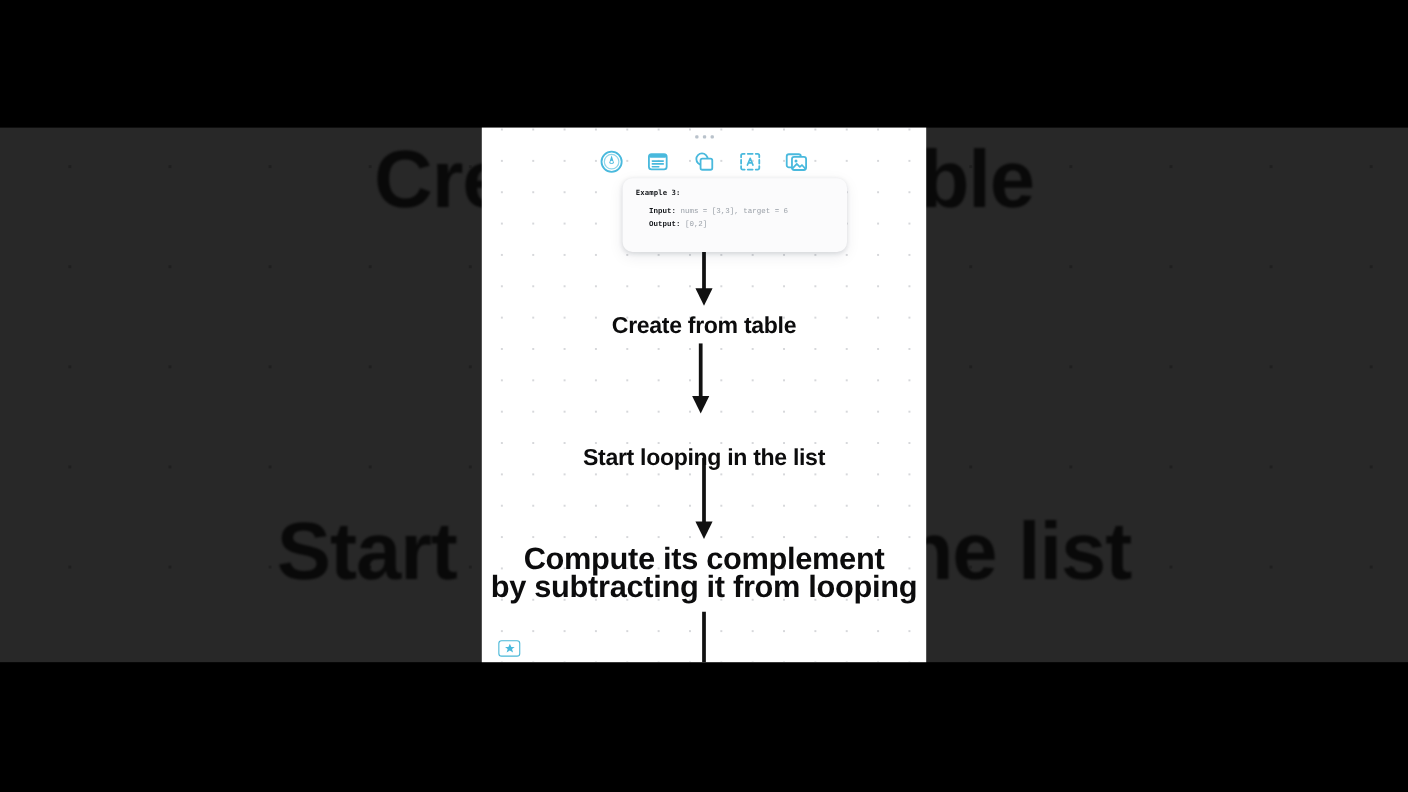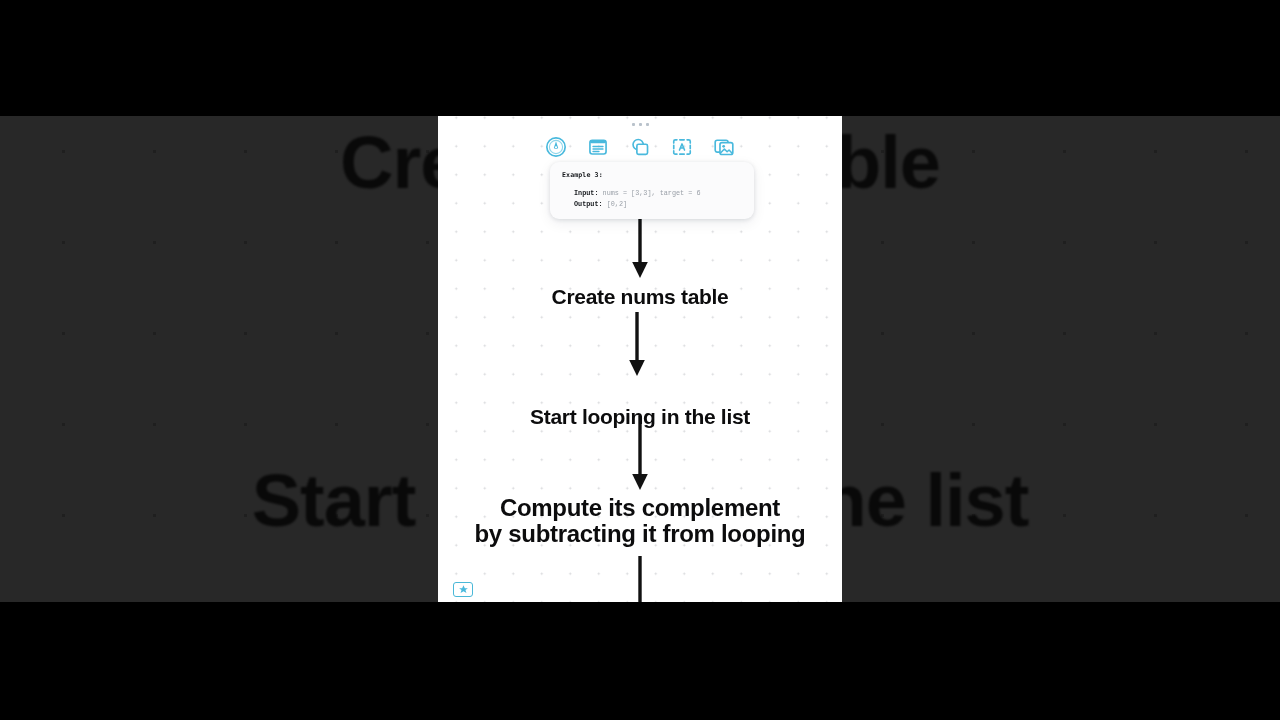--- a/index.html
+++ b/index.html
@@ -72,26 +72,26 @@
   .tb-btn {
     width:22px; height:22px;
     display:flex; align-items:center; justify-content:center;
     cursor:pointer;
   }
   .tb-btn svg { display:block; }
 
   
   .code-card {
     position:absolute;
-    left:112px; top:46px;
+    left:128px; top:46px;
     width:204px;
     background:#fbfbfc;
     border-radius:9px;
     box-shadow: 0 1px 4px rgba(20,30,50,0.13), 0 4px 14px rgba(20,30,50,0.07);
-    padding:9px 11px 9px 12px;
+    padding:9px 11px 19px 12px;
     z-index:11;
   }
   .code-title {
     font-family:"DejaVu Sans Mono","Liberation Mono",monospace;
     font-size:6.6px; font-weight:700; color:#15181c; letter-spacing:0.1px;
     margin-bottom:9px;
   }
   .code-line {
     font-family:Liberation Mono, monospace;
     font-size:6.8px; line-height:11px; white-space:pre; padding-left:12px;
@@ -100,21 +100,21 @@
   .code-line span { color:#9aa0a8; font-weight:400; }
 
   
   .node {
     position:absolute; left:0; right:0; text-align:center;
     color:#0c0c0d; font-weight:700; letter-spacing:-0.3px;
     z-index:10;
   }
   .node-1 { top:168px; font-size:21px; line-height:25px; }
   .node-2 { top:288px; font-size:21px; line-height:25px; }
-  .node-3 { top:379px; font-size:24px; line-height:26px; }
+  .node-3 { top:379px; font-size:28px; line-height:26px; }
 
   
   .arrow { position:absolute; z-index:9; }
   .a1 { left:190px; top:102px; }
   .a2 { left:187px; top:196px; }
   .a3 { left:190px; top:300px; }
   .a4 { left:190px; top:440px; }
 
   
   .badge {
@@ -213,21 +213,21 @@
     </div>
 
     <div class="arrow a1">
       <svg width="24" height="62" viewBox="0 0 24 62" fill="none">
         <path d="M12 0 V46" stroke="#111111" stroke-width="3.4"></path>
         <path d="M4.2 44 L12 60 L19.8 44 Z" fill="#111111"></path>
       </svg>
     </div>
 
     <div class="node node-1">
-      <span>Create nums table</span>
+      <span>Create from table</span>
     </div>
 
     <div class="arrow a2">
       <svg width="24" height="66" viewBox="0 0 24 66" fill="none">
         <path d="M12 0 V50" stroke="#111111" stroke-width="3.4"></path>
         <path d="M4.2 48 L12 64 L19.8 48 Z" fill="#111111"></path>
       </svg>
     </div>
 
     <div class="node node-2">

